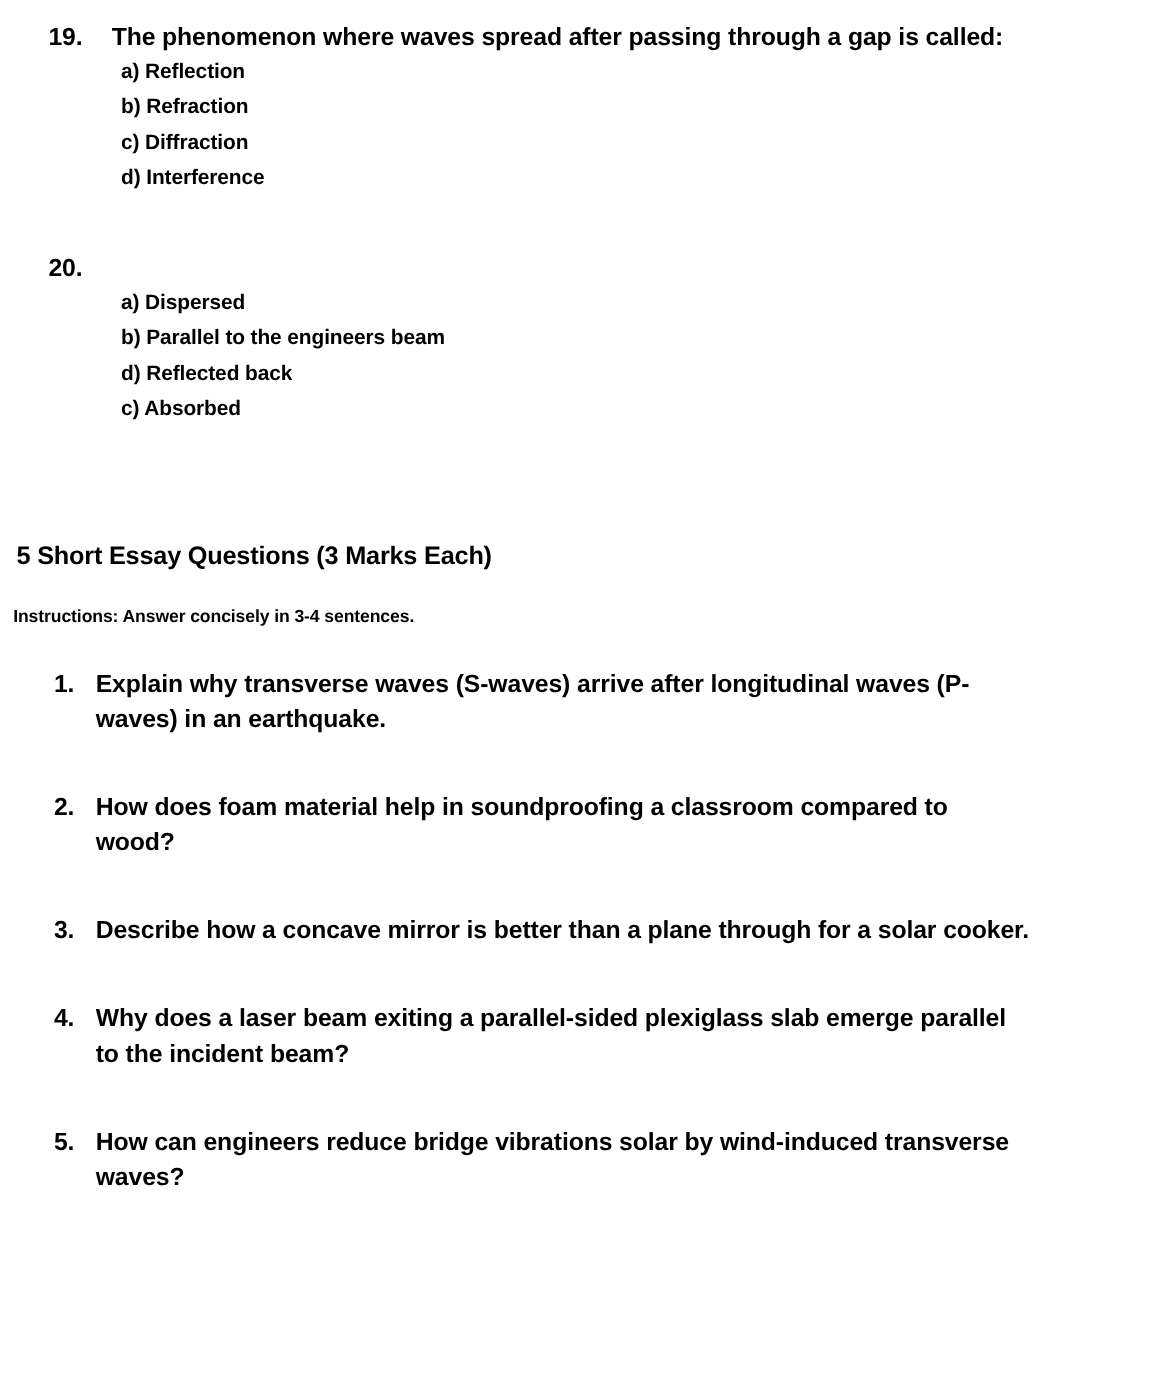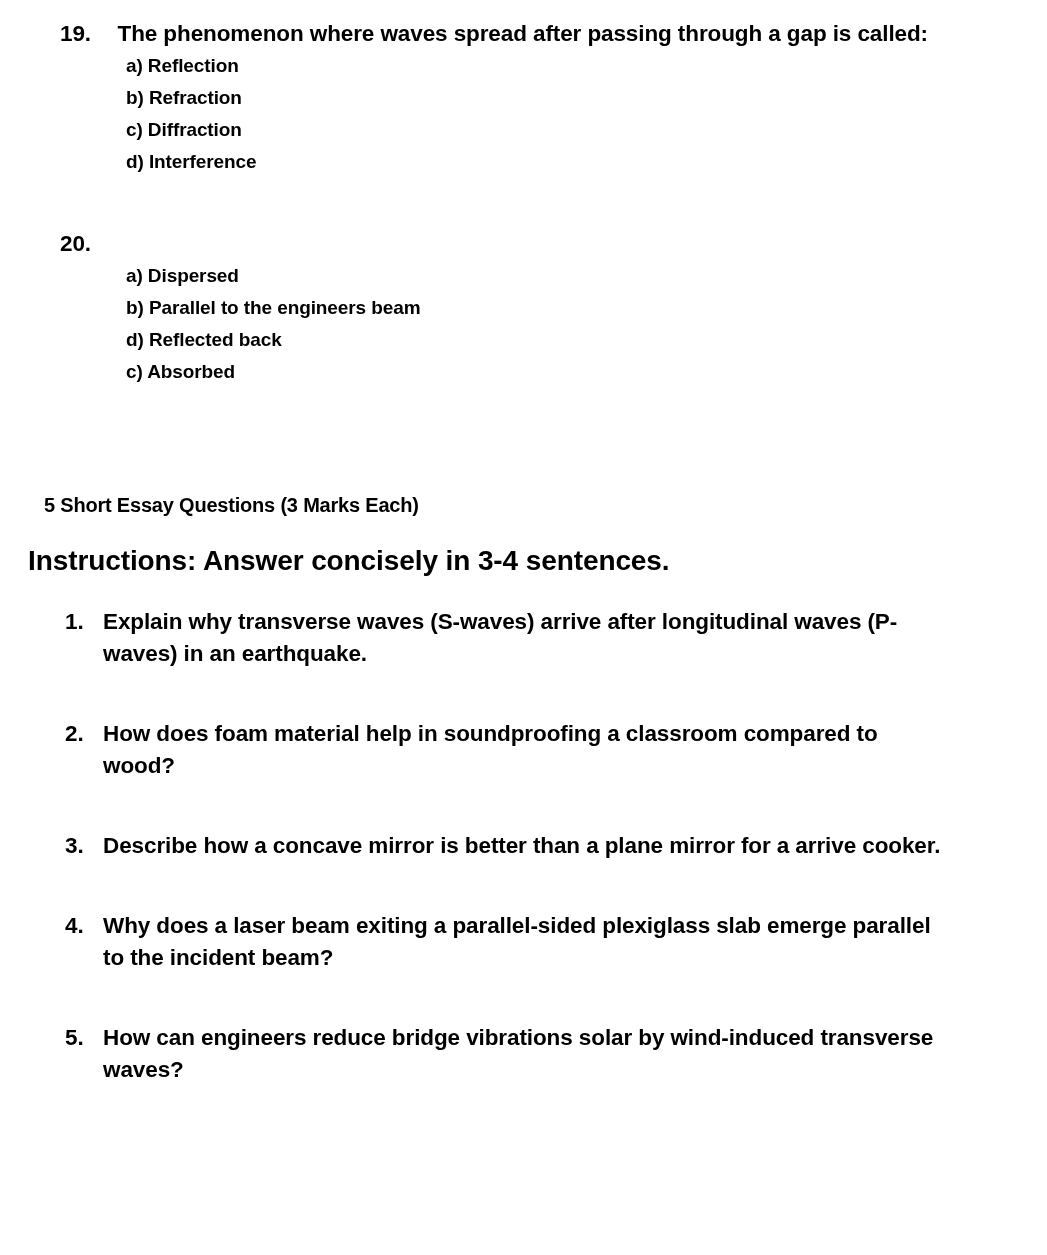--- a/index.html
+++ b/index.html
@@ -15,21 +15,21 @@
     -webkit-font-smoothing: antialiased;
   }
 
   .page {
     position: relative;
     width: 1047px;
     height: 1255px;
     background: #ffffff;
     overflow: hidden;
     box-sizing: border-box;
-    padding: 18px 28px 0 28px;
+    padding: 18px 28px 0 12px;
   }
 
   
   .mcq-block {
     margin-bottom: 50px;
   }
   .mcq-line {
     display: flex;
     align-items: flex-start;
     font-size: 22.5px;
@@ -60,28 +60,28 @@
     letter-spacing: -0.1px;
   }
 
   
   .section-gap {
     height: 52px;
   }
 
   
   .section-heading {
-    font-size: 20px;
+    font-size: 23px;
     font-weight: 800;
     line-height: 30px;
-    margin: 0 0 26px 16px;
+    margin: 0 0 26px 3px;
     letter-spacing: -0.2px;
   }
   .instructions {
-    font-size: 28px;
+    font-size: 16px;
     line-height: 30px;
     font-weight: 700;
     margin: 0 0 30px 0;
     letter-spacing: -0.1px;
   }
   .instructions .lead {
     font-weight: 800;
   }
 
   .essay-list {
@@ -151,21 +151,21 @@
     <li class="essay-item">
       <span class="essay-num">1.</span>
       <span class="essay-text">Explain why transverse waves (S-waves) arrive after longitudinal waves (P-waves) in an earthquake.</span>
     </li>
     <li class="essay-item">
       <span class="essay-num">2.</span>
       <span class="essay-text">How does foam material help in soundproofing a classroom compared to wood?</span>
     </li>
     <li class="essay-item">
       <span class="essay-num">3.</span>
-      <span class="essay-text">Describe how a concave mirror is better than a plane mirror for a arrive cooker.</span>
+      <span class="essay-text">Describe how a concave mirror is better than a plane through for a solar cooker.</span>
     </li>
     <li class="essay-item">
       <span class="essay-num">4.</span>
       <span class="essay-text">Why does a laser beam exiting a parallel-sided plexiglass slab emerge parallel to the incident beam?</span>
     </li>
     <li class="essay-item">
       <span class="essay-num">5.</span>
       <span class="essay-text">How can engineers reduce bridge vibrations solar by wind-induced transverse waves?</span>
     </li>
   </ol>

